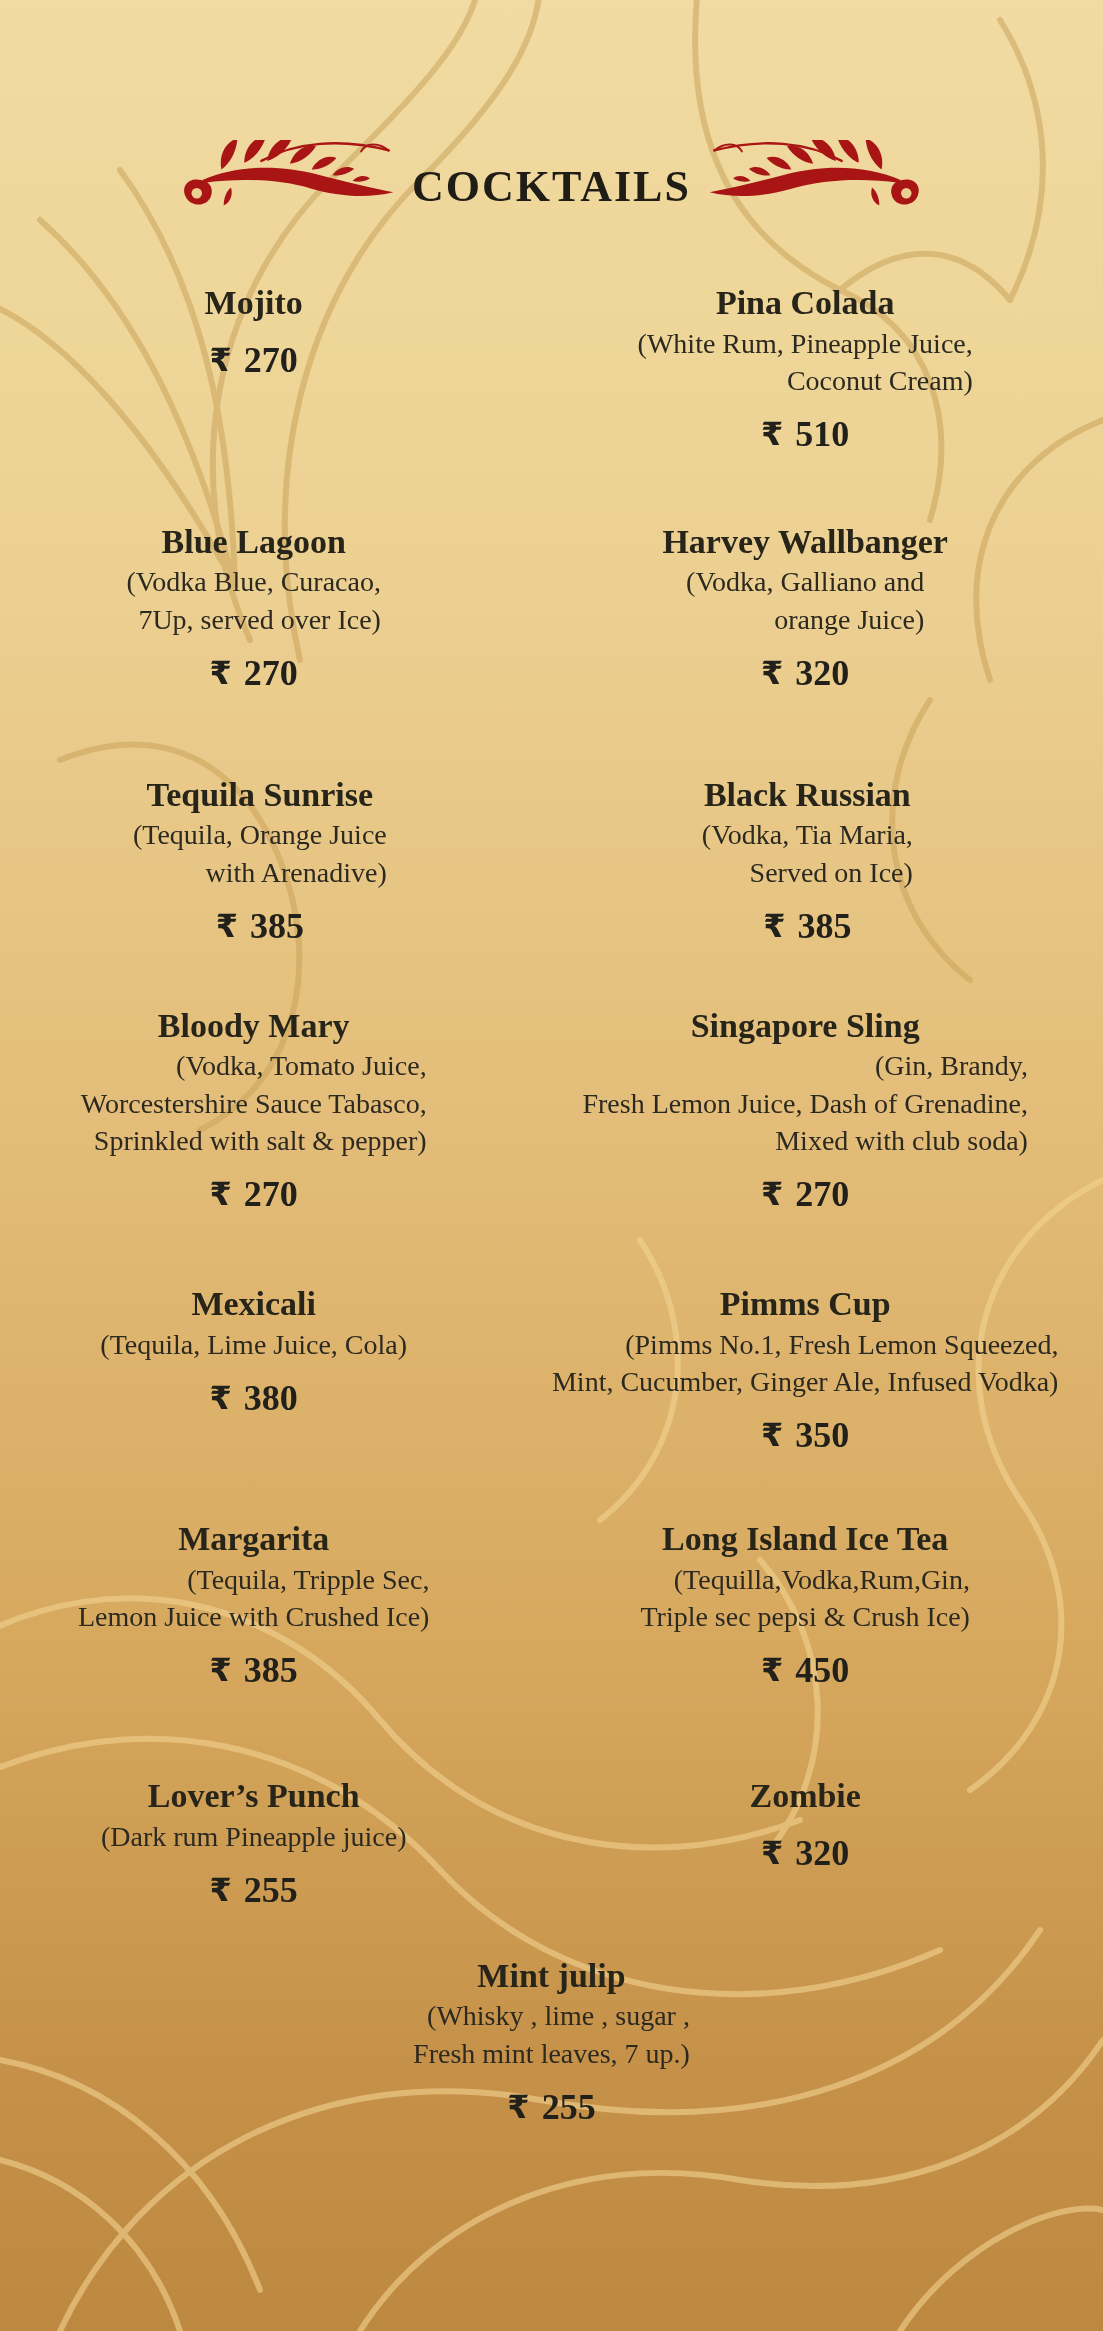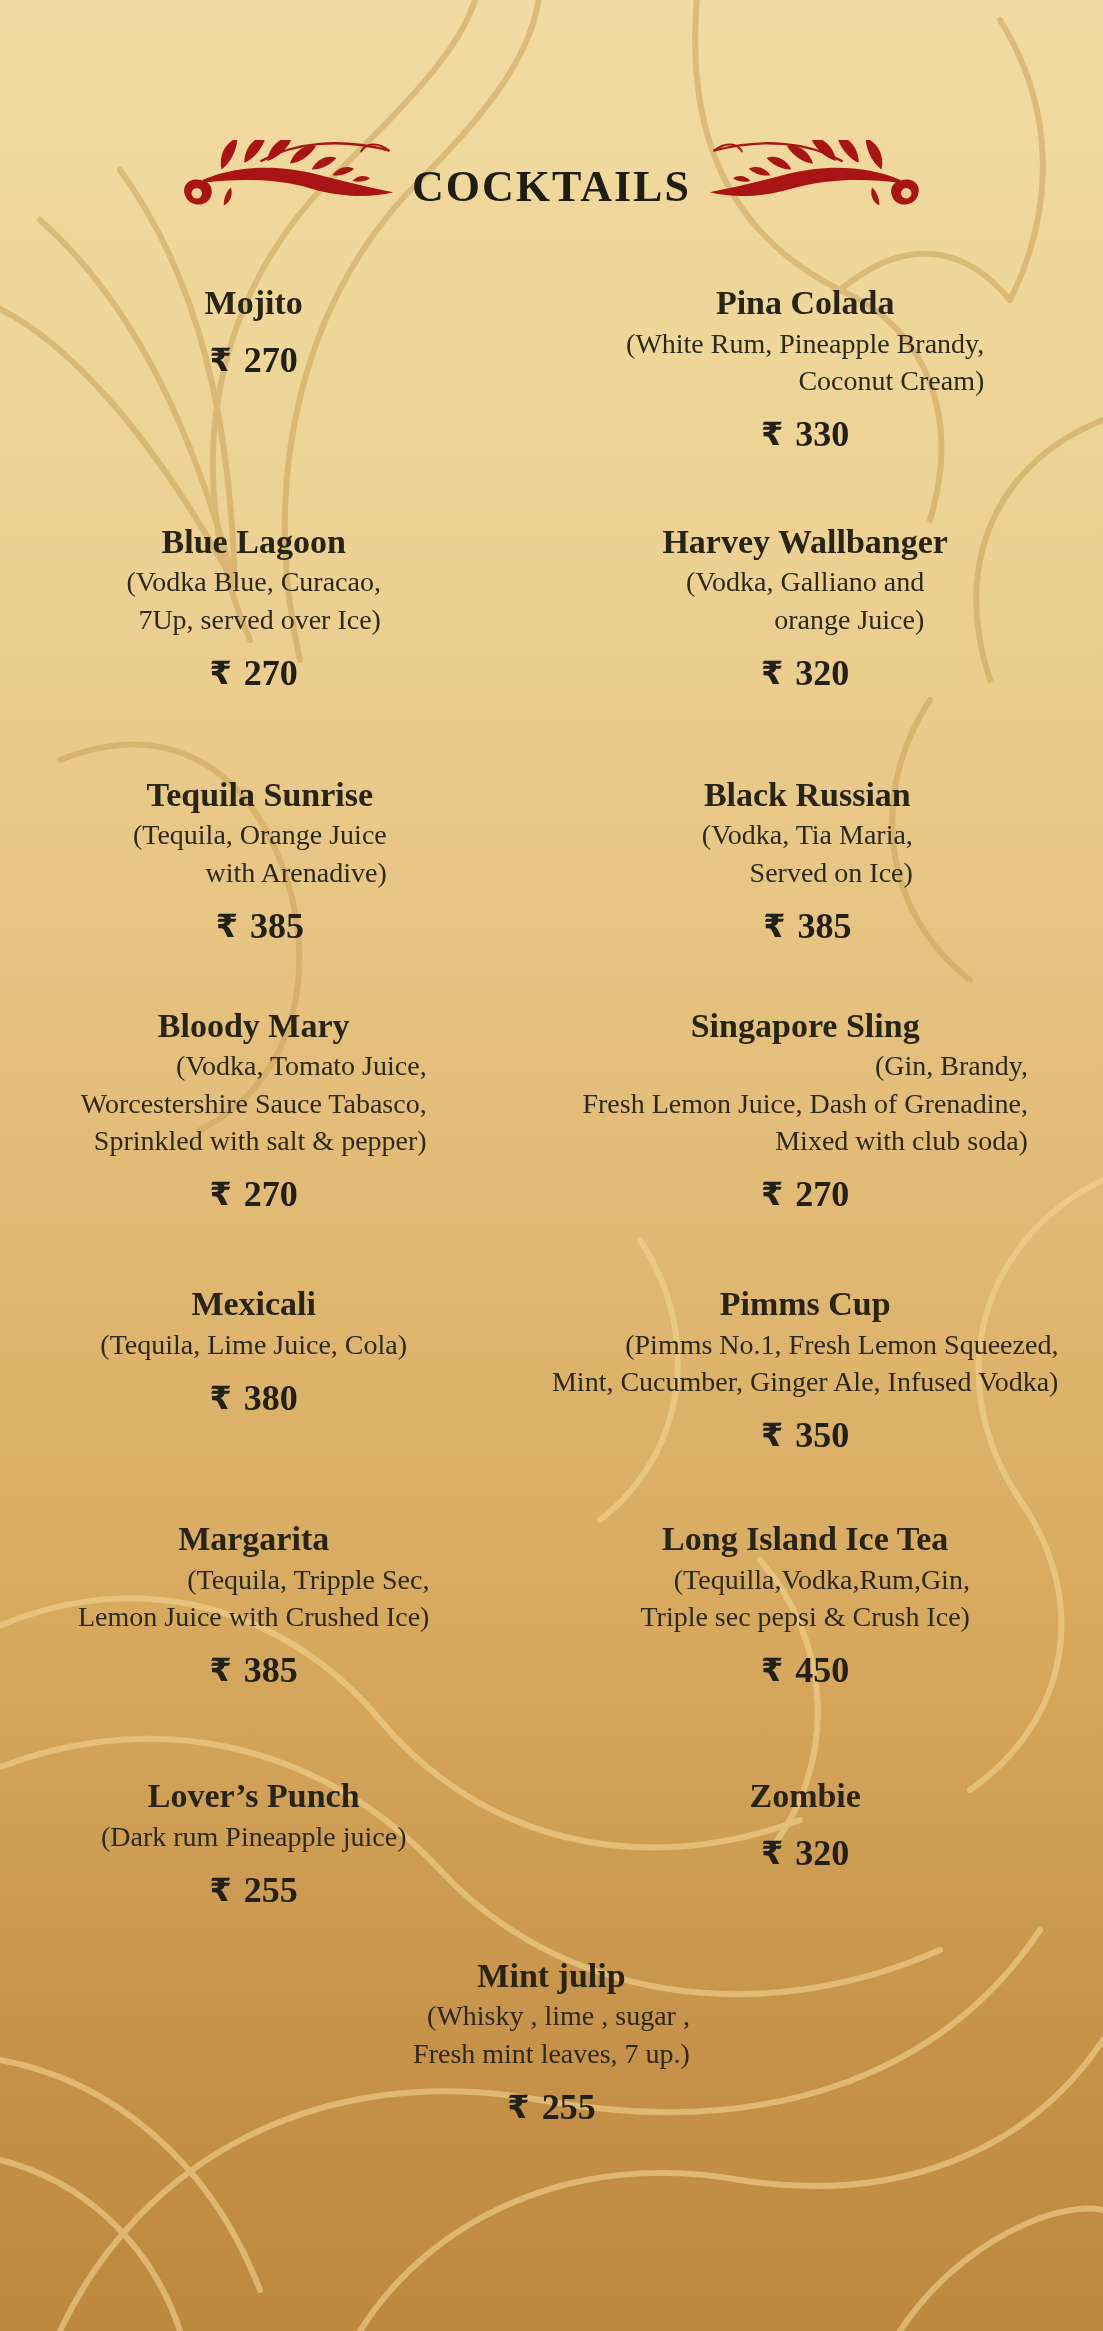--- a/index.html
+++ b/index.html
@@ -115,25 +115,25 @@
     <div class="row row-1">
       <div class="col col-l item">
         <div class="item-name">Mojito</div>
         <div class="item-price">
           <span class="rupee">₹</span>
             <span>270</span>
         </div>
       </div>
       <div class="col col-r item">
         <div class="item-name">Pina Colada</div>
-        <div class="item-desc">(White Rum, Pineapple Brandy,
+        <div class="item-desc">(White Rum, Pineapple Juice,
 Coconut Cream)</div>
         <div class="item-price">
           <span class="rupee">₹</span>
-            <span>330</span>
+            <span>510</span>
         </div>
       </div>
     </div>
 
     <div class="row row-2">
       <div class="col col-l item">
         <div class="item-name">Blue Lagoon</div>
         <div class="item-desc">(Vodka Blue, Curacao,
 7Up, served over Ice)</div>
         <div class="item-price">

